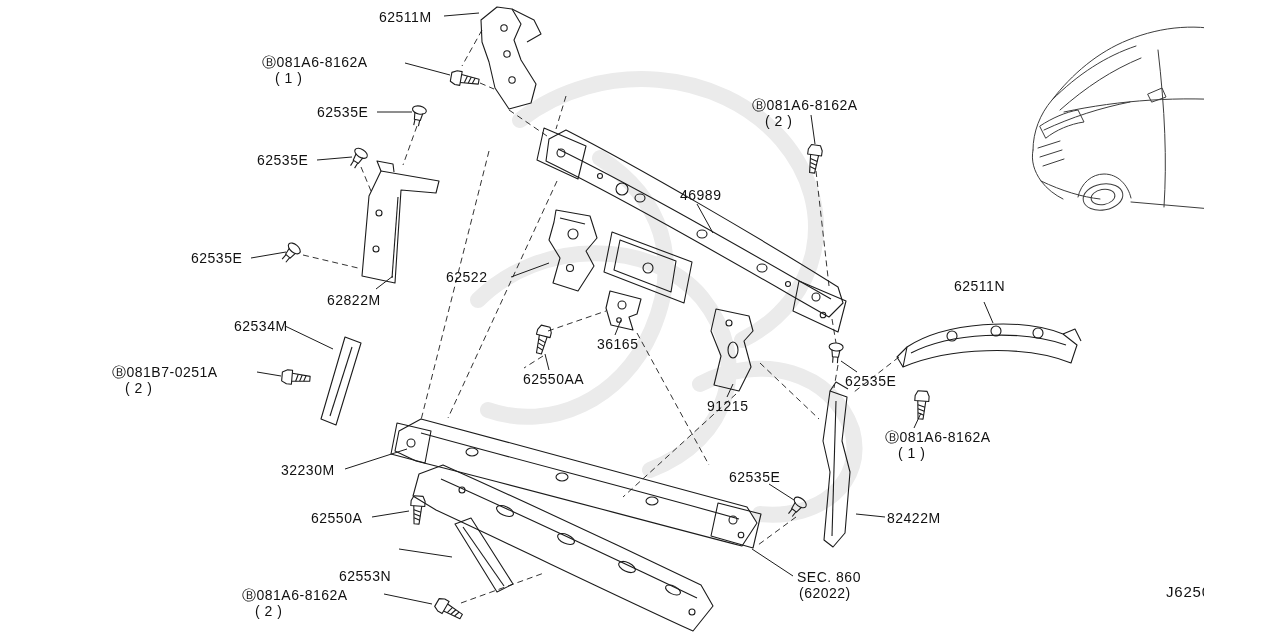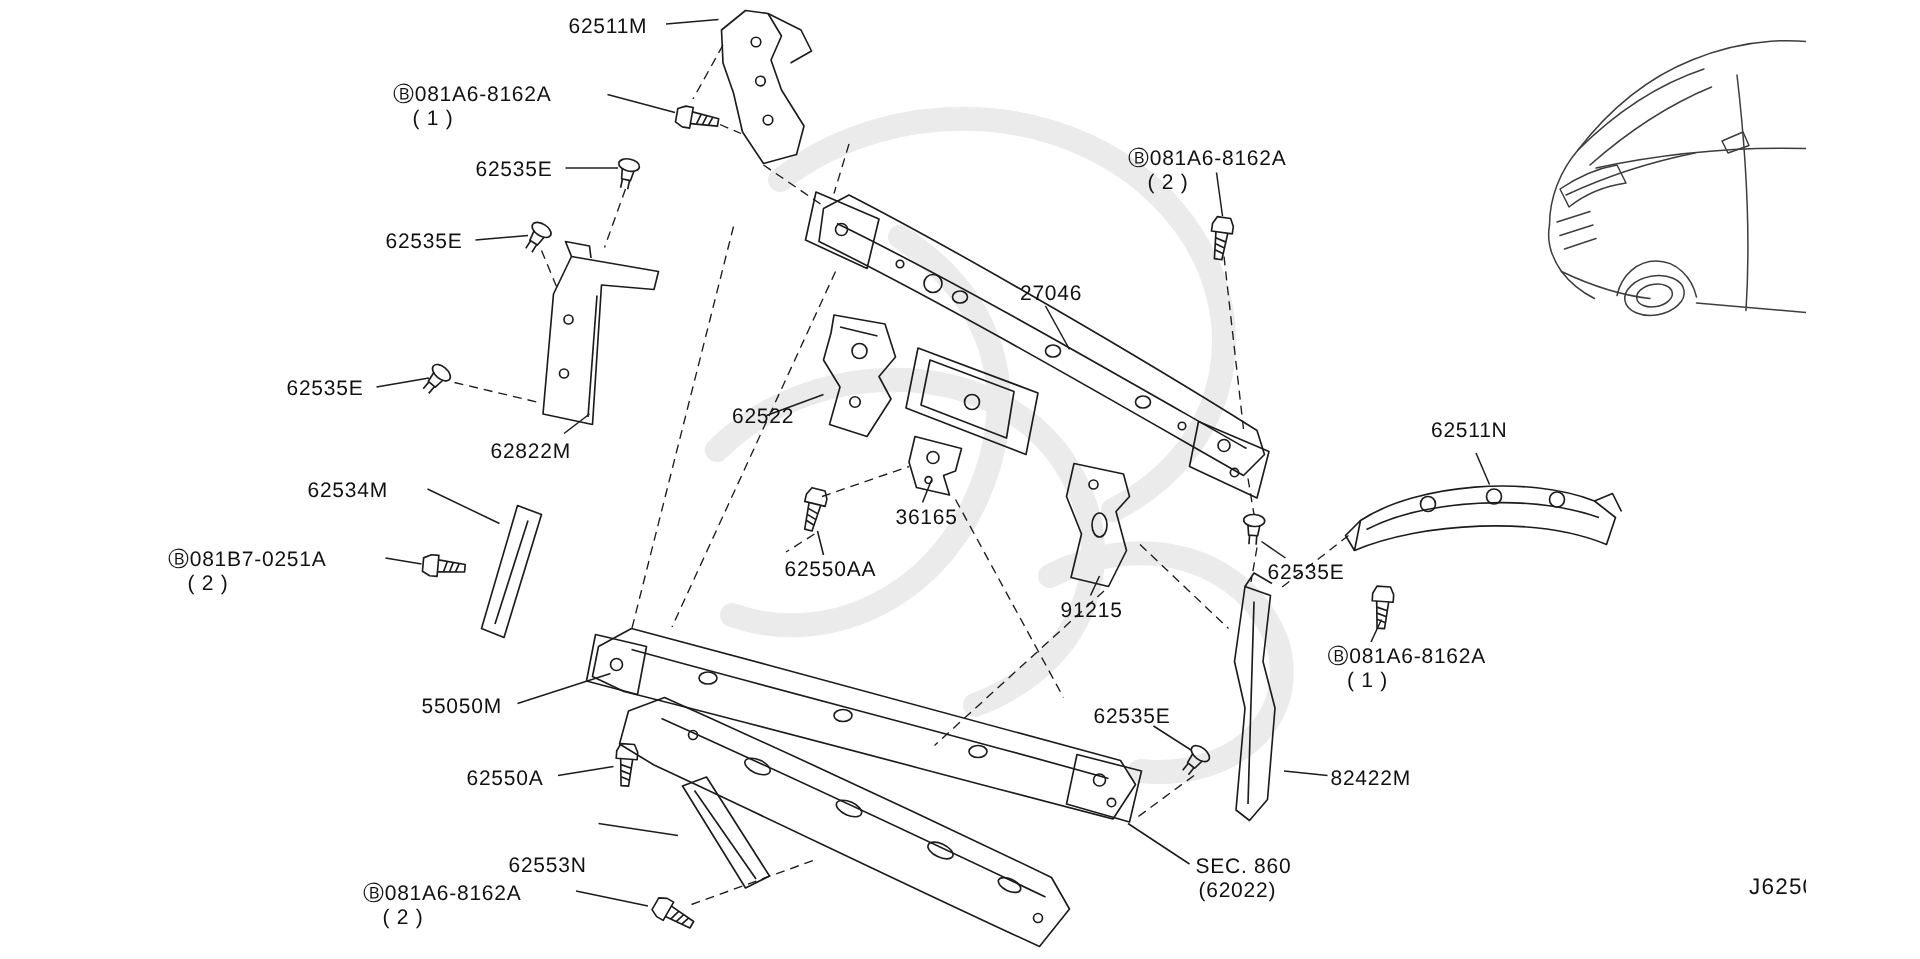--- a/index.html
+++ b/index.html
@@ -278,43 +278,43 @@
   </div>
 
   <div class="lbl" style="left:317px;top:104px">62535E</div>
   <div class="lbl" style="left:257px;top:152px">62535E</div>
 
   <div class="lbl" style="left:752px;top:97px">
     <div>Ⓑ081A6-8162A</div>
     <div class="qty">( 2 )</div>
   </div>
 
-  <div class="lbl" style="left:680px;top:187px">27046</div>
+  <div class="lbl" style="left:680px;top:187px">46989</div>
   <div class="lbl" style="left:191px;top:250px">62535E</div>
-  <div class="lbl" style="left:488px;top:269px">62522</div>
+  <div class="lbl" style="left:446px;top:269px">62522</div>
   <div class="lbl" style="left:327px;top:292px">62822M</div>
   <div class="lbl" style="left:954px;top:278px">62511N</div>
-  <div class="lbl" style="left:205px;top:318px">62534M</div>
+  <div class="lbl" style="left:234px;top:318px">62534M</div>
   <div class="lbl" style="left:597px;top:336px">36165</div>
 
   <div class="lbl" style="left:112px;top:364px">
     <div>Ⓑ081B7-0251A</div>
     <div class="qty">( 2 )</div>
   </div>
 
   <div class="lbl" style="left:523px;top:371px">62550AA</div>
   <div class="lbl" style="left:707px;top:398px">91215</div>
   <div class="lbl" style="left:845px;top:373px">62535E</div>
 
   <div class="lbl" style="left:885px;top:429px">
     <div>Ⓑ081A6-8162A</div>
     <div class="qty">( 1 )</div>
   </div>
 
-  <div class="lbl" style="left:281px;top:462px">55050M</div>
+  <div class="lbl" style="left:281px;top:462px">32230M</div>
   <div class="lbl" style="left:729px;top:469px">62535E</div>
   <div class="lbl" style="left:311px;top:510px">62550A</div>
   <div class="lbl" style="left:887px;top:510px">82422M</div>
   <div class="lbl" style="left:339px;top:568px">62553N</div>
 
   <div class="lbl" style="left:242px;top:587px">
     <div>Ⓑ081A6-8162A</div>
     <div class="qty">( 2 )</div>
   </div>
 

